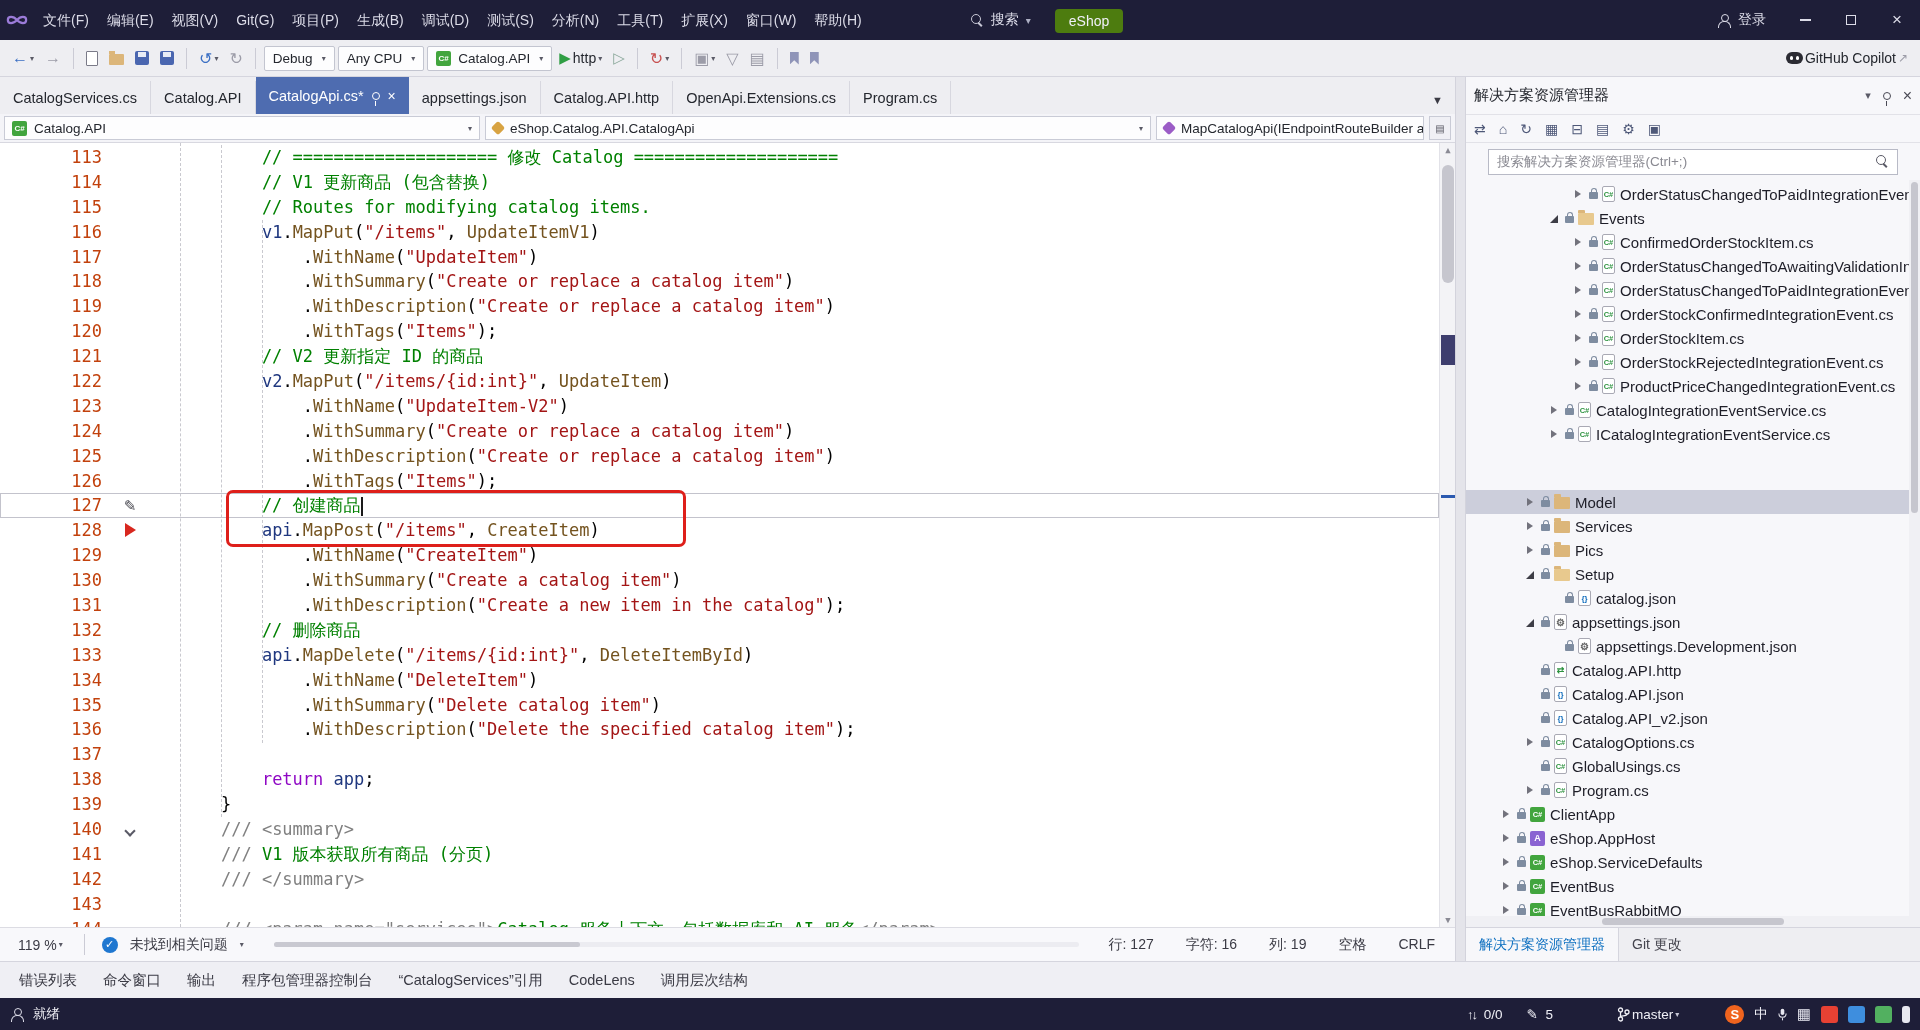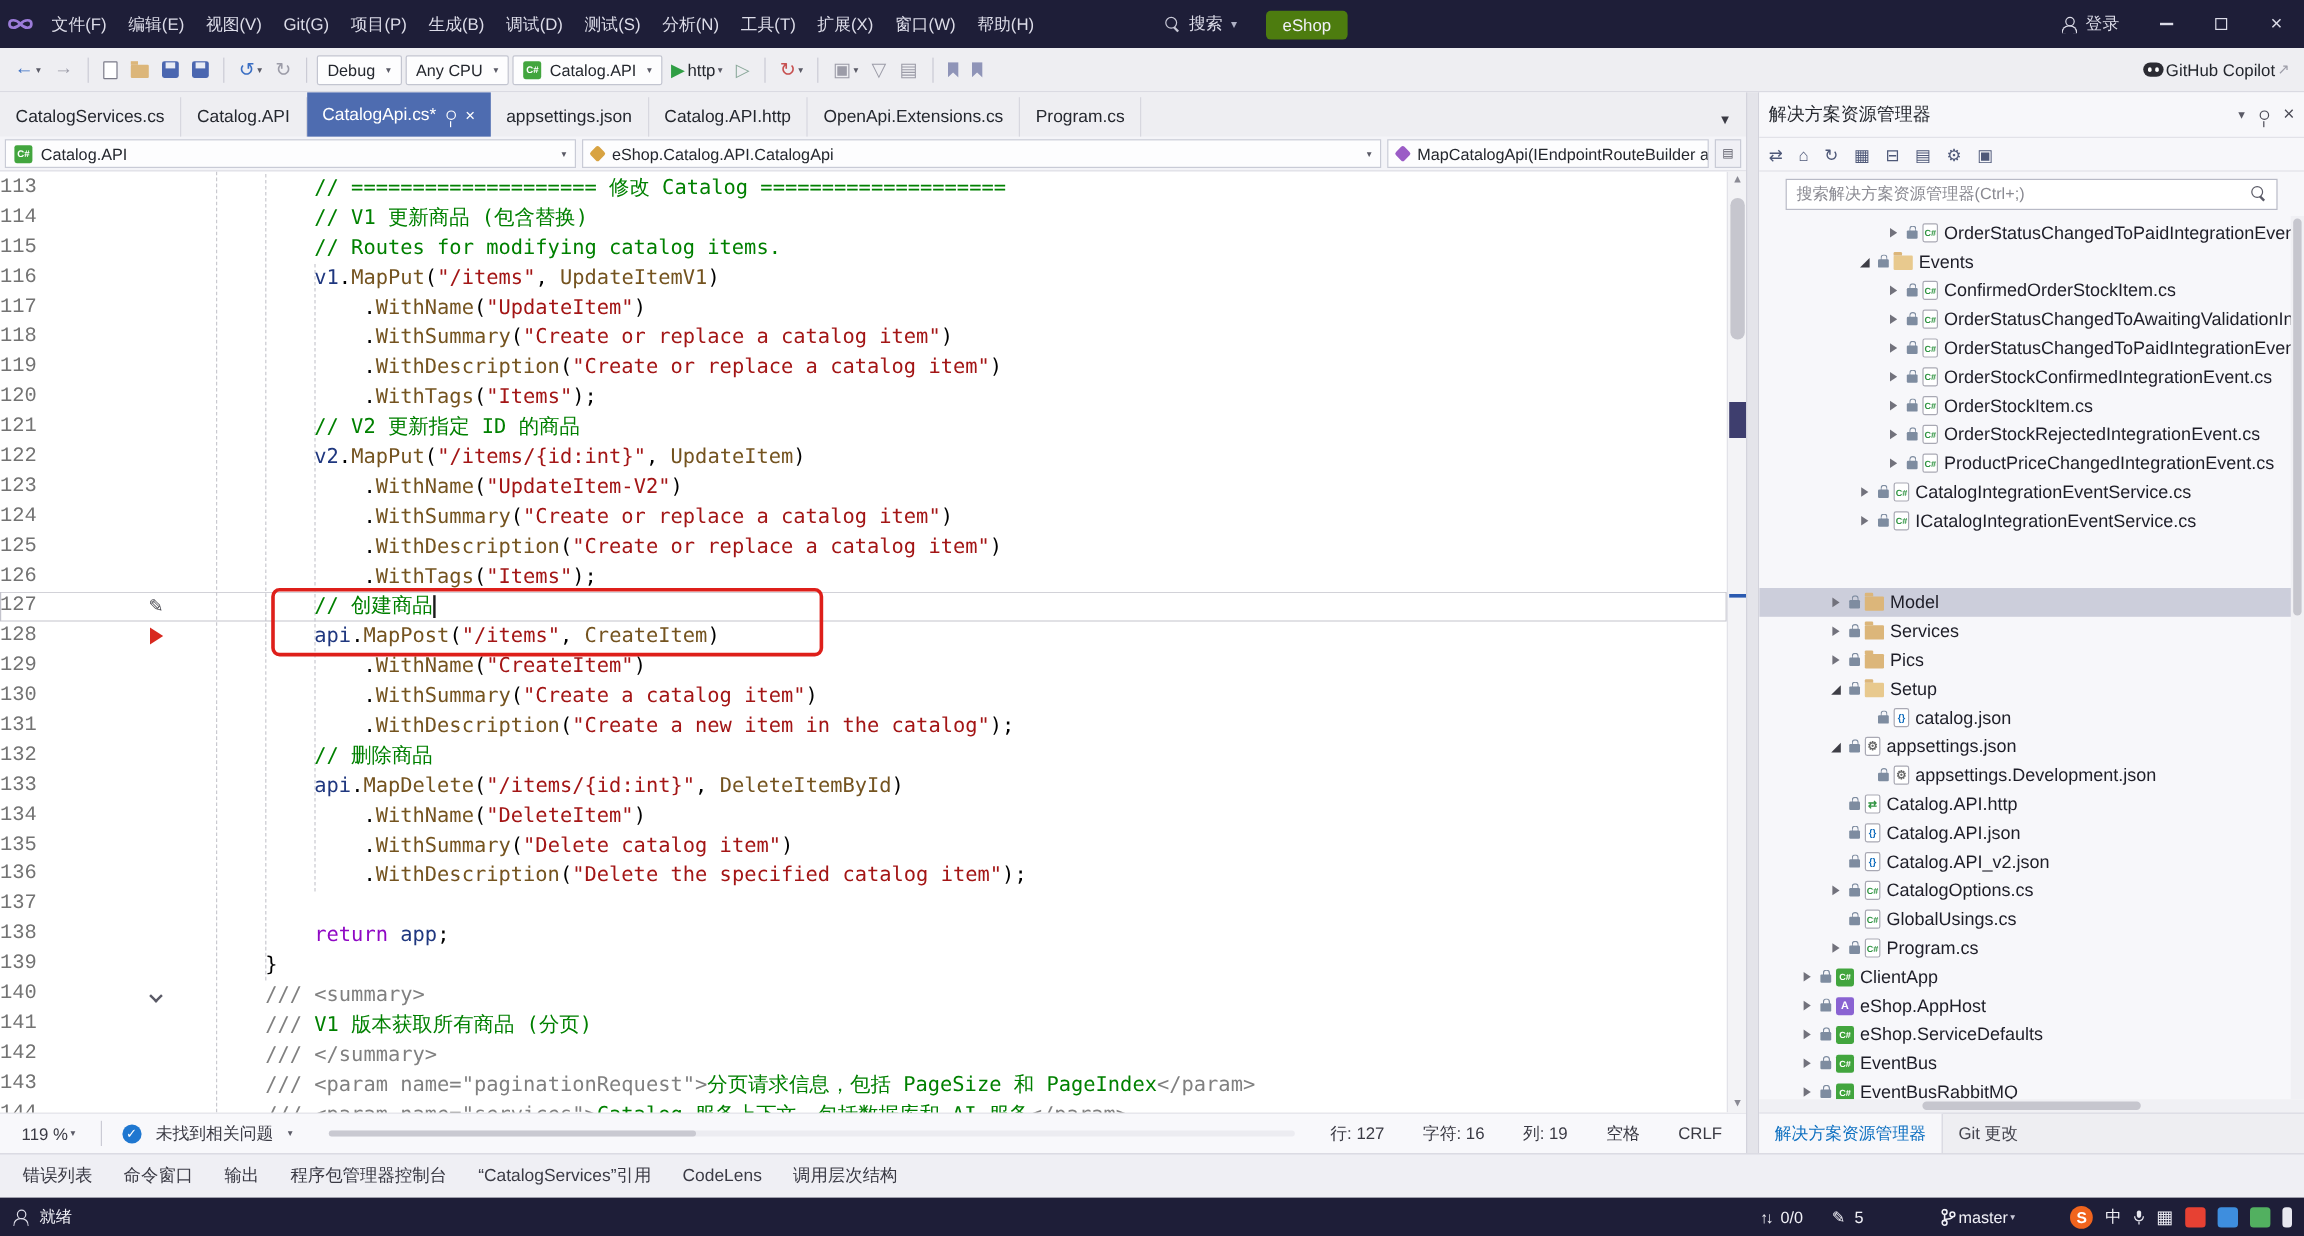--- a/index.html
+++ b/index.html
@@ -91,21 +91,21 @@
   .d-orange { background:#D8A342; } .d-purple { background:#9B5CC6; }
   .nav-split { width:22px; height:24px; border:1px solid #C9CBD6; background:#F0F0F5; display:flex;
     align-items:center; justify-content:center; font-size:10px; color:#5A5A66; }
 
   
   .editor { position:relative; height:784px; background:#fff; overflow:hidden; flex:none;
     font-family:"DejaVu Sans Mono","Liberation Mono",monospace; font-size:17px; }
   .code-lines { position:absolute; left:0; top:2px; right:16px; }
   .cl { height:24.9px; line-height:24.9px; white-space:pre; display:flex; }
   .cl.cur { box-shadow:inset 0 0 0 1px #C3C3CC; }
-  .lnum { display:inline-block; width:108px; padding-right:6px; color:#737373; flex:none;font-family:Liberation Mono, monospace; }
+  .lnum { display:inline-block; width:108px; text-align:right; padding-right:6px; color:#c2410c; flex:none; }
   .gslot { display:inline-block; width:44px; flex:none; text-align:center; }
   .ctext { padding-left:28px; white-space:pre; }
   .tk-com { color:#008000; } .tk-str { color:#A31515; } .tk-m { color:#74531F; }
   .tk-loc { color:#1F377F; } .tk-ctl { color:#8F08C4; } .tk-pun,.tk-pl { color:#000; }
   .tk-doc { color:#808080; } .tk-docg { color:#008000; }
   .pencil { font-size:15px; color:#4A4A52; font-family:"DejaVu Sans",sans-serif; }
   .bp { display:inline-block; width:0; height:0; border-top:7px solid transparent;
     border-bottom:7px solid transparent; border-left:11px solid #D8281F; margin-top:5px; }
   .fold { display:inline-block; width:8px; height:8px; border-right:2px solid #5A5A66;
     border-bottom:2px solid #5A5A66; transform:rotate(45deg); margin-top:6px; }
@@ -409,21 +409,21 @@
             <div class="cl"><span class="lnum">133</span><span class="gslot"></span><span class="ctext"><span class="tk-pl">        </span><span class="tk-loc">api</span><span class="tk-pun">.</span><span class="tk-m">MapDelete</span><span class="tk-pun">(</span><span class="tk-str">"/items/{id:int}"</span><span class="tk-pun">, </span><span class="tk-m">DeleteItemById</span><span class="tk-pun">)</span></span></div>
             <div class="cl"><span class="lnum">134</span><span class="gslot"></span><span class="ctext"><span class="tk-pun">            .</span><span class="tk-m">WithName</span><span class="tk-pun">(</span><span class="tk-str">"DeleteItem"</span><span class="tk-pun">)</span></span></div>
             <div class="cl"><span class="lnum">135</span><span class="gslot"></span><span class="ctext"><span class="tk-pun">            .</span><span class="tk-m">WithSummary</span><span class="tk-pun">(</span><span class="tk-str">"Delete catalog item"</span><span class="tk-pun">)</span></span></div>
             <div class="cl"><span class="lnum">136</span><span class="gslot"></span><span class="ctext"><span class="tk-pun">            .</span><span class="tk-m">WithDescription</span><span class="tk-pun">(</span><span class="tk-str">"Delete the specified catalog item"</span><span class="tk-pun">);</span></span></div>
             <div class="cl"><span class="lnum">137</span><span class="gslot"></span><span class="ctext"></span></div>
             <div class="cl"><span class="lnum">138</span><span class="gslot"></span><span class="ctext"><span class="tk-pl">        </span><span class="tk-ctl">return</span><span class="tk-pl"> </span><span class="tk-loc">app</span><span class="tk-pun">;</span></span></div>
             <div class="cl"><span class="lnum">139</span><span class="gslot"></span><span class="ctext"><span class="tk-pun">    }</span></span></div>
             <div class="cl"><span class="lnum">140</span><span class="gslot"><span class="fold"></span></span><span class="ctext"><span class="tk-pl">    </span><span class="tk-doc">/// &lt;summary&gt;</span></span></div>
             <div class="cl"><span class="lnum">141</span><span class="gslot"></span><span class="ctext"><span class="tk-pl">    </span><span class="tk-doc">/// </span><span class="tk-docg">V1 版本获取所有商品 (分页)</span></span></div>
             <div class="cl"><span class="lnum">142</span><span class="gslot"></span><span class="ctext"><span class="tk-pl">    </span><span class="tk-doc">/// &lt;/summary&gt;</span></span></div>
-            <div class="cl"><span class="lnum">143</span><span class="gslot"></span><span class="ctext"><span class="tk-pl">    </span><span class="tk-doc">/// &lt;param name="paginationRequest"&gt;</span><span class="tk-docg">分页请求信息，包括 PageSize 和 PageIndex</span><span class="tk-doc">&lt;/param&gt;</span></span></div>
+            <div class="cl"><span class="lnum">143</span><span class="gslot"></span></div>
             <div class="cl"><span class="lnum">144</span><span class="gslot"></span><span class="ctext"><span class="tk-pl">    </span><span class="tk-doc">/// &lt;param name="services"&gt;</span><span class="tk-docg">Catalog 服务上下文，包括数据库和 AI 服务</span><span class="tk-doc">&lt;/param&gt;</span></span></div>
           </div>
         <div class="red-box"></div>
         <div class="vscroll">
           <span class="vs-arrow" style="top:0">▲</span>
           <span class="vs-arrow" style="bottom:0">▼</span>
           <span class="vs-thumb" style="top:22px; height:118px;"></span>
           <span class="vs-mark" style="top:192px; height:30px; background:#3E3E6E;"></span>
           <span class="vs-mark" style="top:352px; height:3px; background:#2B5AB0;"></span>
         </div>

